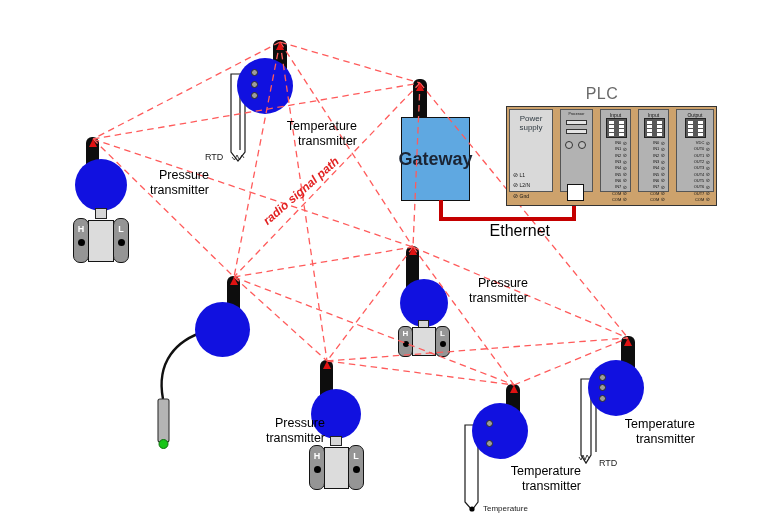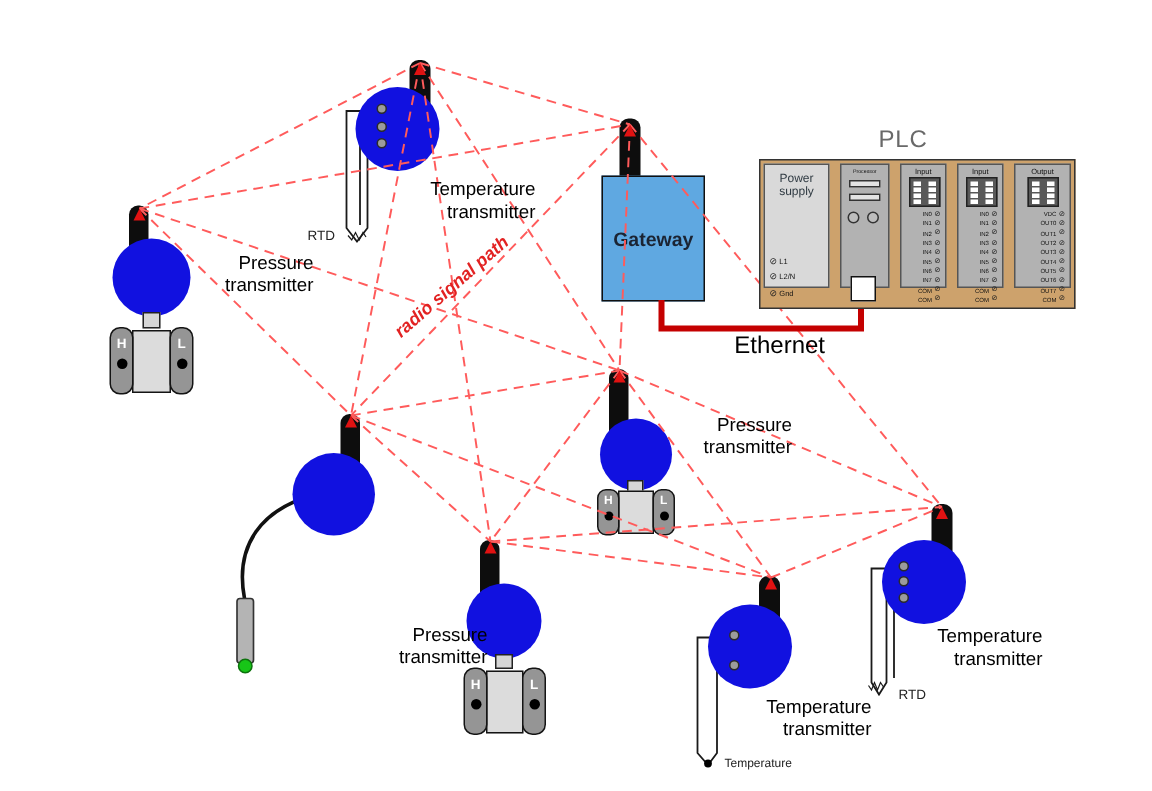--- a/index.html
+++ b/index.html
@@ -15,21 +15,21 @@
   .neck{position:absolute;background:#d6d6d6;border:1.5px solid #222;box-sizing:border-box;z-index:2;}
   .ptbody{position:absolute;z-index:2;}
   .flange{position:absolute;background:#959595;border:1.5px solid #141414;border-radius:7px;
           box-sizing:border-box;display:flex;flex-direction:column;align-items:center;}
   .pblock{position:absolute;background:#dcdcdc;border:1.5px solid #141414;box-sizing:border-box;}
   .hl{color:#fff;font-weight:bold;font-size:9px;line-height:1;margin-top:6px;}
   .dot{width:7px;height:7px;background:#000;border-radius:50%;margin-top:5px;}
   .gateway{position:absolute;left:401px;top:117px;width:69px;height:84px;background:#5fa8e1;
            border:1.6px solid #101010;box-sizing:border-box;display:flex;align-items:center;
            justify-content:center;z-index:2;}
-  .gateway span{font-size:13px;font-weight:600;color:#1b2433;}
+  .gateway span{font-size:18px;font-weight:600;color:#1b2433;}
   .lbl{position:absolute;font-size:12.5px;color:#000;text-align:right;line-height:1.16;z-index:6;}
   .small-lbl{position:absolute;color:#222;z-index:6;}
   .radio-lbl{position:absolute;left:245px;top:184px;width:112px;height:14px;text-align:center;
              font-size:12px;font-style:italic;font-weight:bold;color:#e22222;
              transform:rotate(-41deg);z-index:6;}
   .plc-title{position:absolute;left:570px;top:85px;width:64px;text-align:center;font-size:16px;
              color:#696969;font-weight:500;letter-spacing:0.5px;z-index:6;}
   
   .plc{position:absolute;left:506px;top:106px;width:211px;height:100px;background:#cda26c;
        border:1.5px solid #333;box-sizing:border-box;z-index:5;}

